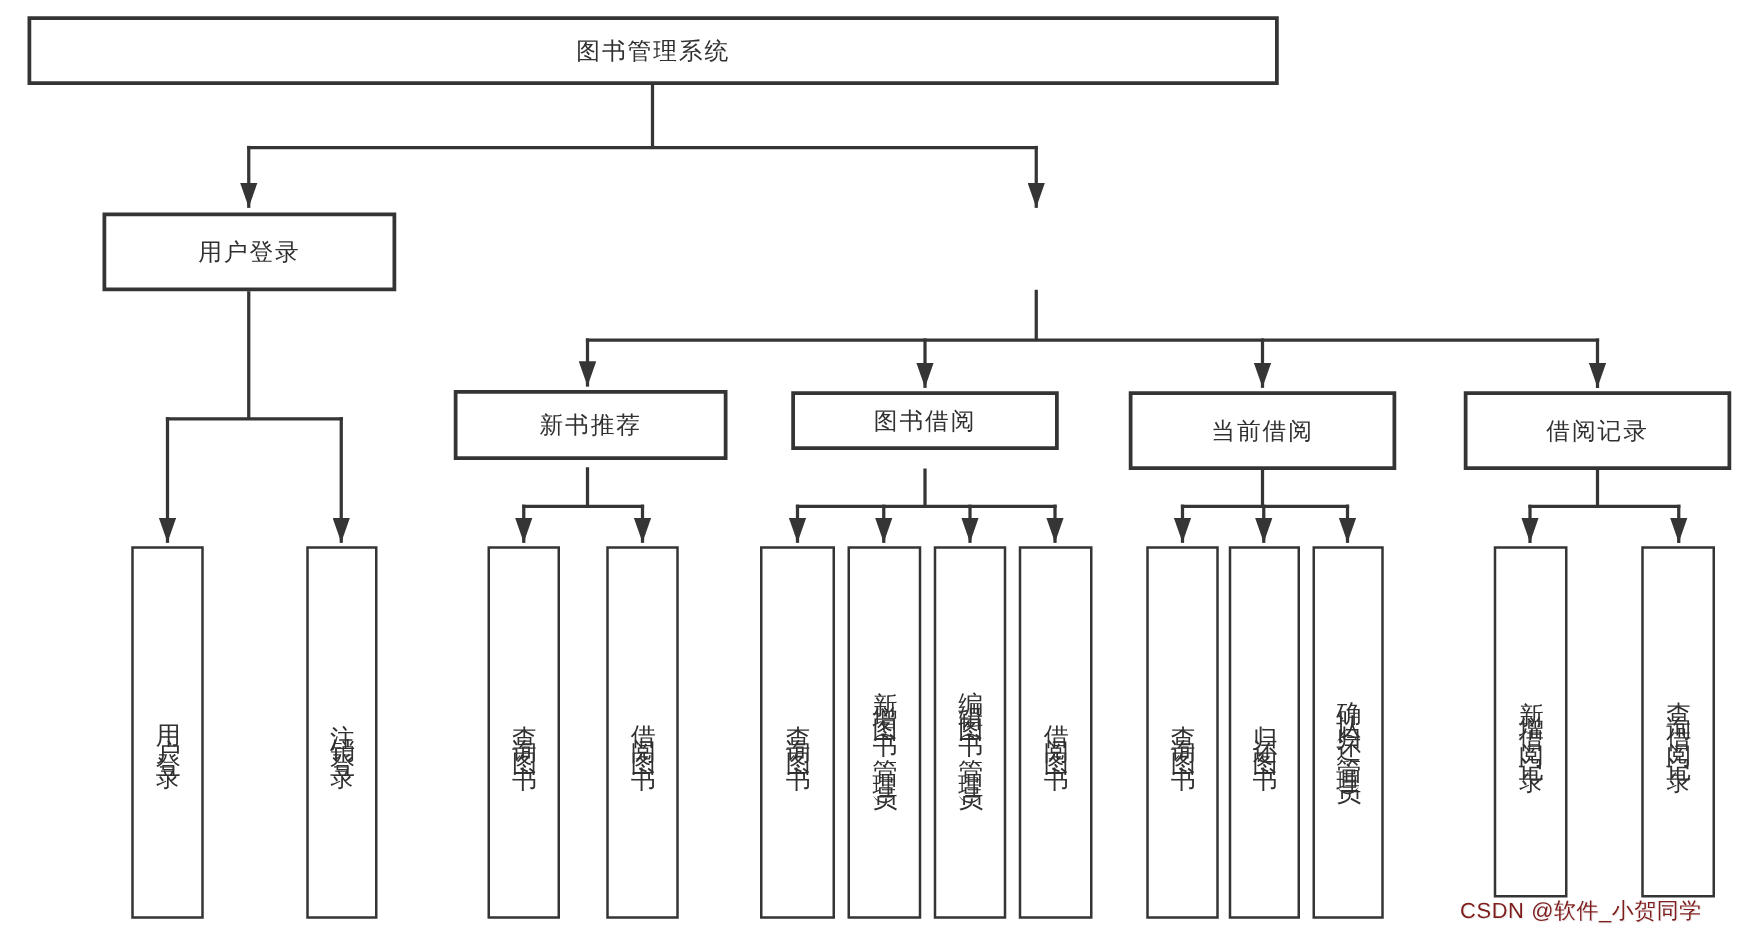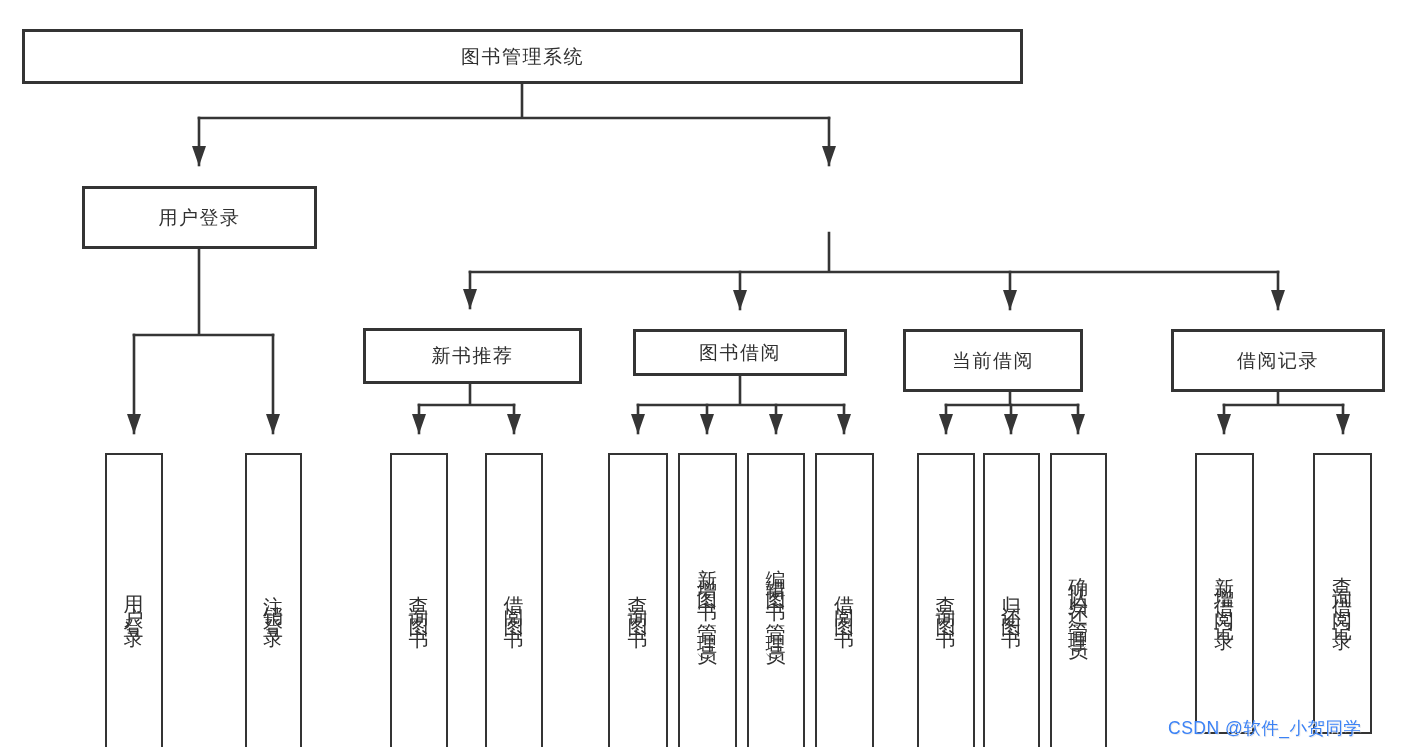--- a/index.html
+++ b/index.html
@@ -5,30 +5,30 @@
   html,body{margin:0;padding:0;background:#ffffff;}
   #canvas{
     position:relative;width:1405px;height:747px;background:#ffffff;overflow:hidden;
     font-family:"Liberation Sans","DejaVu Sans",sans-serif;color:#303030;
   }
   #wires{position:absolute;left:0;top:0;width:1405px;height:747px;}
   #wires path{stroke:#353535;stroke-width:2.6;fill:none;stroke-linecap:square;}
   .box{
     position:absolute;background:#ffffff;border:3px solid #343434;box-sizing:border-box;
     display:flex;align-items:center;justify-content:center;
-    font-size:19px;letter-spacing:1.5px;white-space:nowrap;margin-top:16px;
+    font-size:19px;letter-spacing:1.5px;white-space:nowrap;
   }
   .box.v{border-width:2.5px;letter-spacing:0;}
   .box.v .vt{
     writing-mode:vertical-rl;text-orientation:mixed;
     font-size:20px;letter-spacing:11px;line-height:1;white-space:nowrap;
   }
   #watermark{
     position:absolute;left:1168px;top:716px;font-size:17.5px;letter-spacing:0.5px;
-    color:#3b82f6;text-shadow:1px 1px 0 #ececec;white-space:nowrap;
+    color:#7f1d1d;text-shadow:1px 1px 0 #ececec;white-space:nowrap;
   }
 </style>
 </head>
 <body>
 
 <div id="canvas">
 
   <svg id="wires" width="1405" height="747" viewBox="0 0 1405 747" aria-hidden="true">
     <defs>
       <marker id="arrow" viewBox="0 0 20 14" refX="19" refY="7" markerWidth="20" markerHeight="14" markerUnits="userSpaceOnUse" orient="auto">
@@ -77,21 +77,21 @@
   <div class="box" style="left:82px;top:170px;width:235px;height:63px">
     <span>用户登录</span>
   </div>
 
   <div class="box" style="left:363px;top:312px;width:219px;height:56px">
     <span>新书推荐</span>
   </div>
   <div class="box" style="left:633px;top:313px;width:214px;height:47px">
     <span>图书借阅</span>
   </div>
-  <div class="box" style="left:903px;top:313px;width:180px;height:63px">
+  <div class="box" style="left:903px;top:313px;width:214px;height:63px">
     <span>当前借阅</span>
   </div>
   <div class="box" style="left:1171px;top:313px;width:214px;height:63px">
     <span>借阅记录</span>
   </div>
 
   <div class="box v" style="left:105px;top:437px;width:58px;height:298px">
     <span class="vt">用户登录</span>
   </div>
   <div class="box v" style="left:245px;top:437px;width:57px;height:298px">

